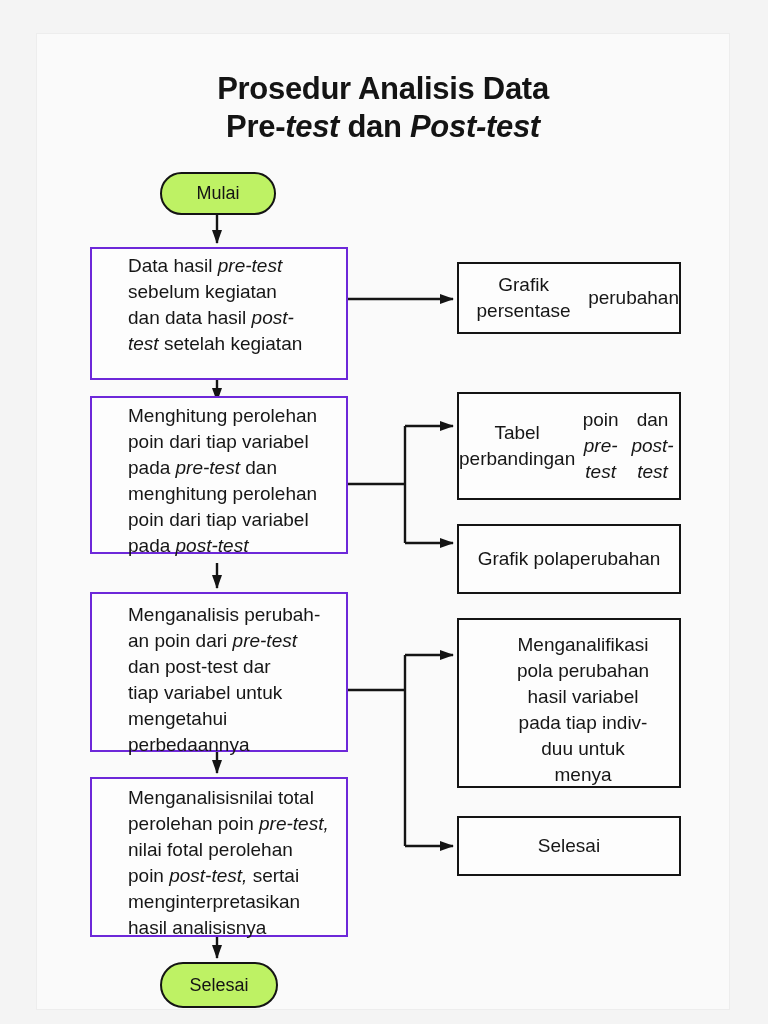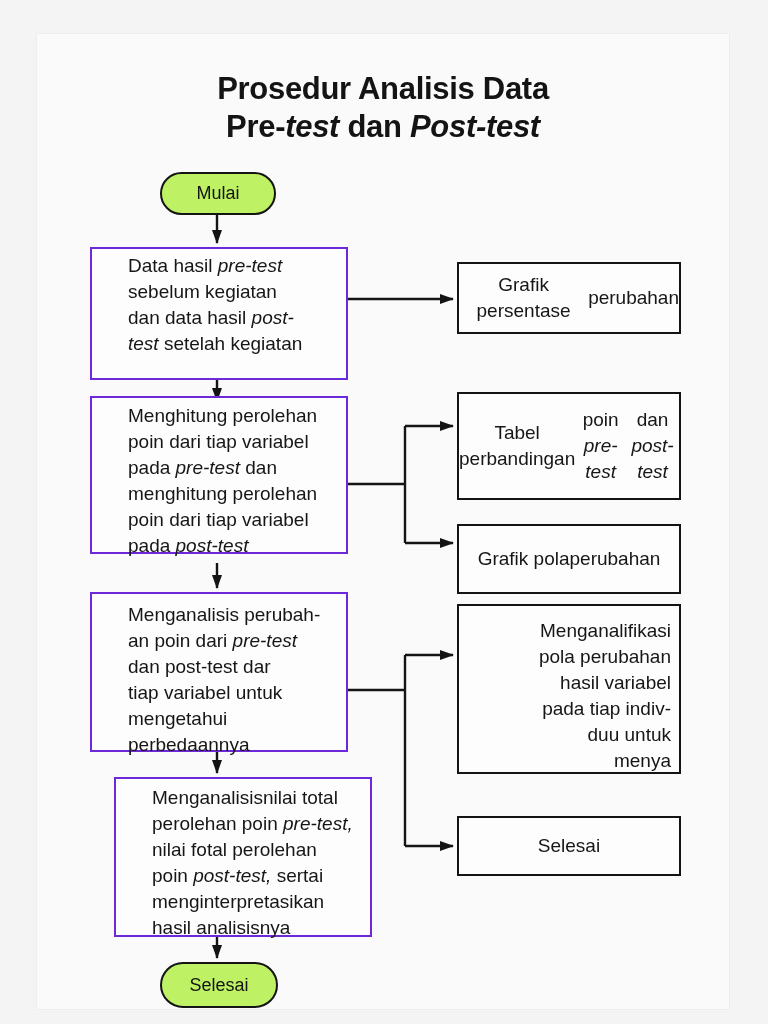--- a/index.html
+++ b/index.html
@@ -33,33 +33,33 @@
   .pbox{
     position:absolute;box-sizing:border-box;
     border:2px solid #6d28d9;background:#fdfdfd;
     left:90px;width:258px;
     font-size:19px;line-height:26px;color:#161616;
     padding:5px 8px 0 36px;
   }
   .pbox.b1{top:247px;height:133px;padding-top:4px;}
   .pbox.b2{top:396px;height:158px;}
   .pbox.b3{top:592px;height:160px;padding-top:8px;}
-  .pbox.b4{top:777px;height:160px;padding-top:6px;margin-left:24px;}
+  .pbox.b4{top:777px;height:160px;padding-top:6px;}
   .obox{
     position:absolute;box-sizing:border-box;
     border:2px solid #141414;background:#fdfdfd;
     left:457px;width:224px;
     font-size:19px;line-height:26px;color:#161616;
     display:flex;flex-direction:row;align-items:center;justify-content:center;
     text-align:center;
   }
   .obox.r1{top:262px;height:72px;}
   .obox.r2{top:392px;height:108px;}
   .obox.r3{top:524px;height:70px;}
-  .obox.r4{top:604px;height:170px;display:block;text-align:right;padding:12px 8px 0 36px;}
+  .obox.r4{top:618px;height:170px;display:block;text-align:center;padding:12px 8px 0 36px;}
   .obox.r5{top:816px;height:60px;}
   .connectors path, .connectors line{stroke:#141414;stroke-width:2.4;fill:none;}
   .connectors .head{fill:#141414;stroke:none;}
 </style>
 </head>
 <body>
 
 <div class="canvas">
 
   <div class="sheet"></div>

